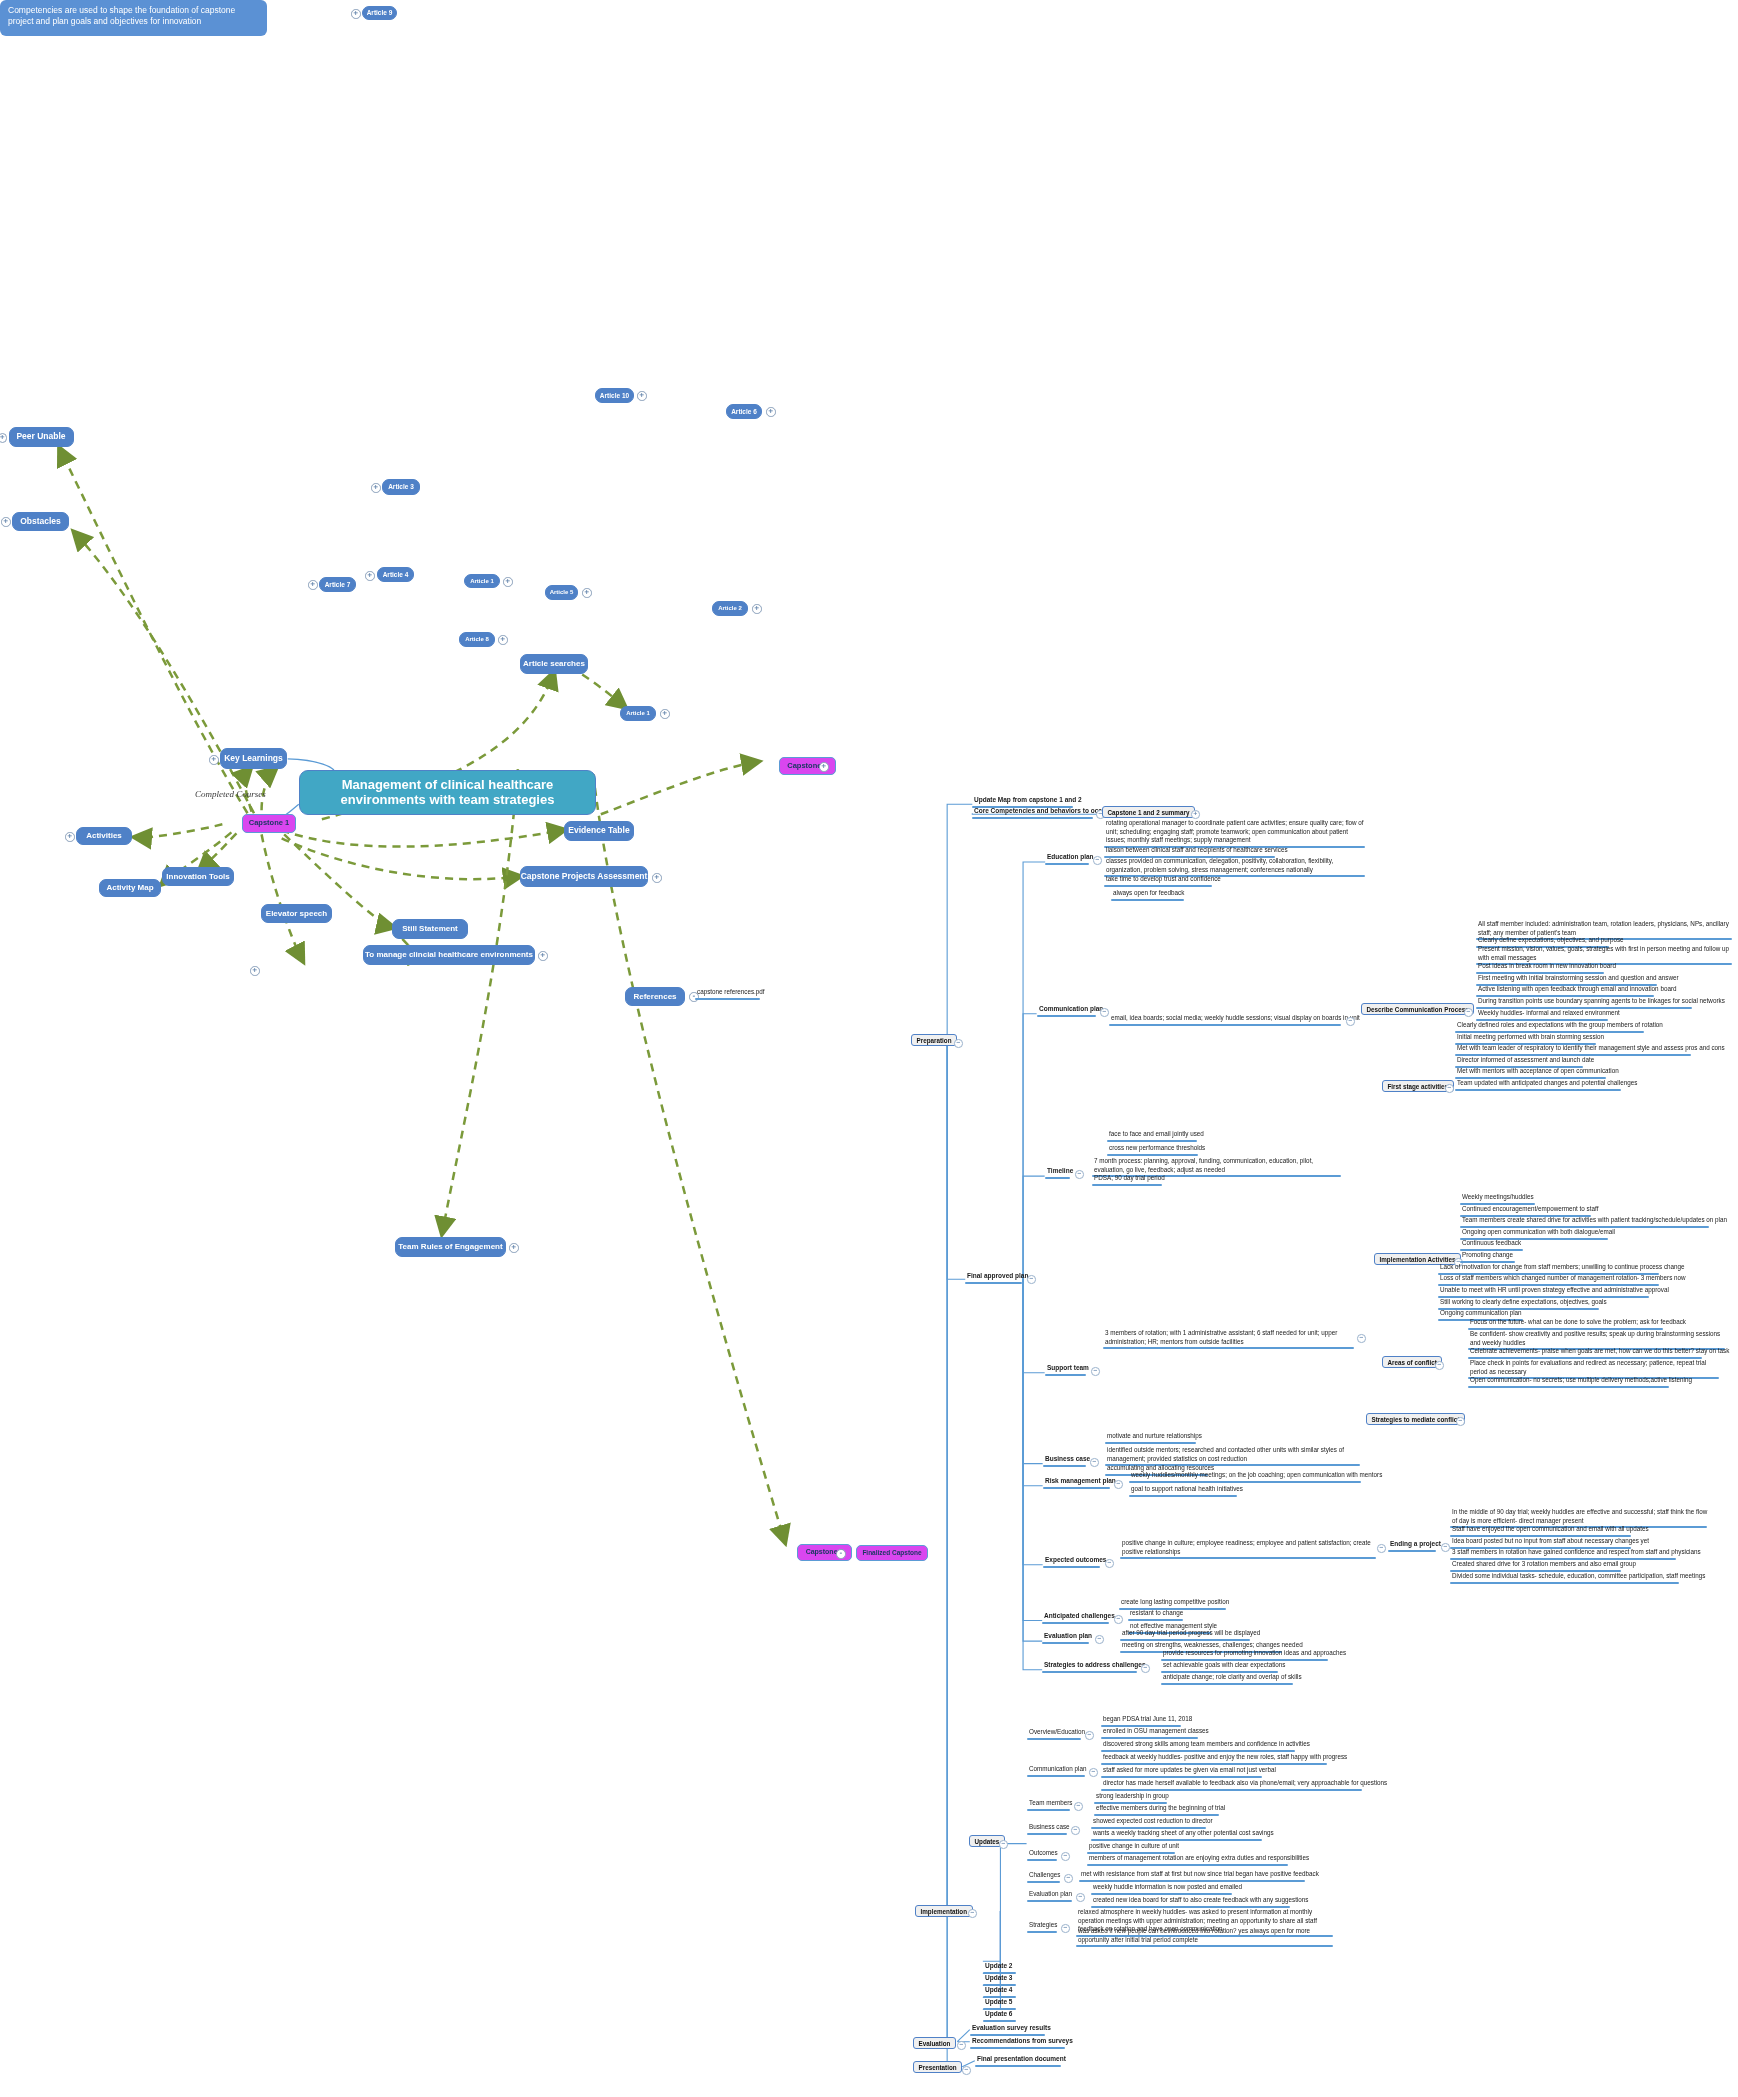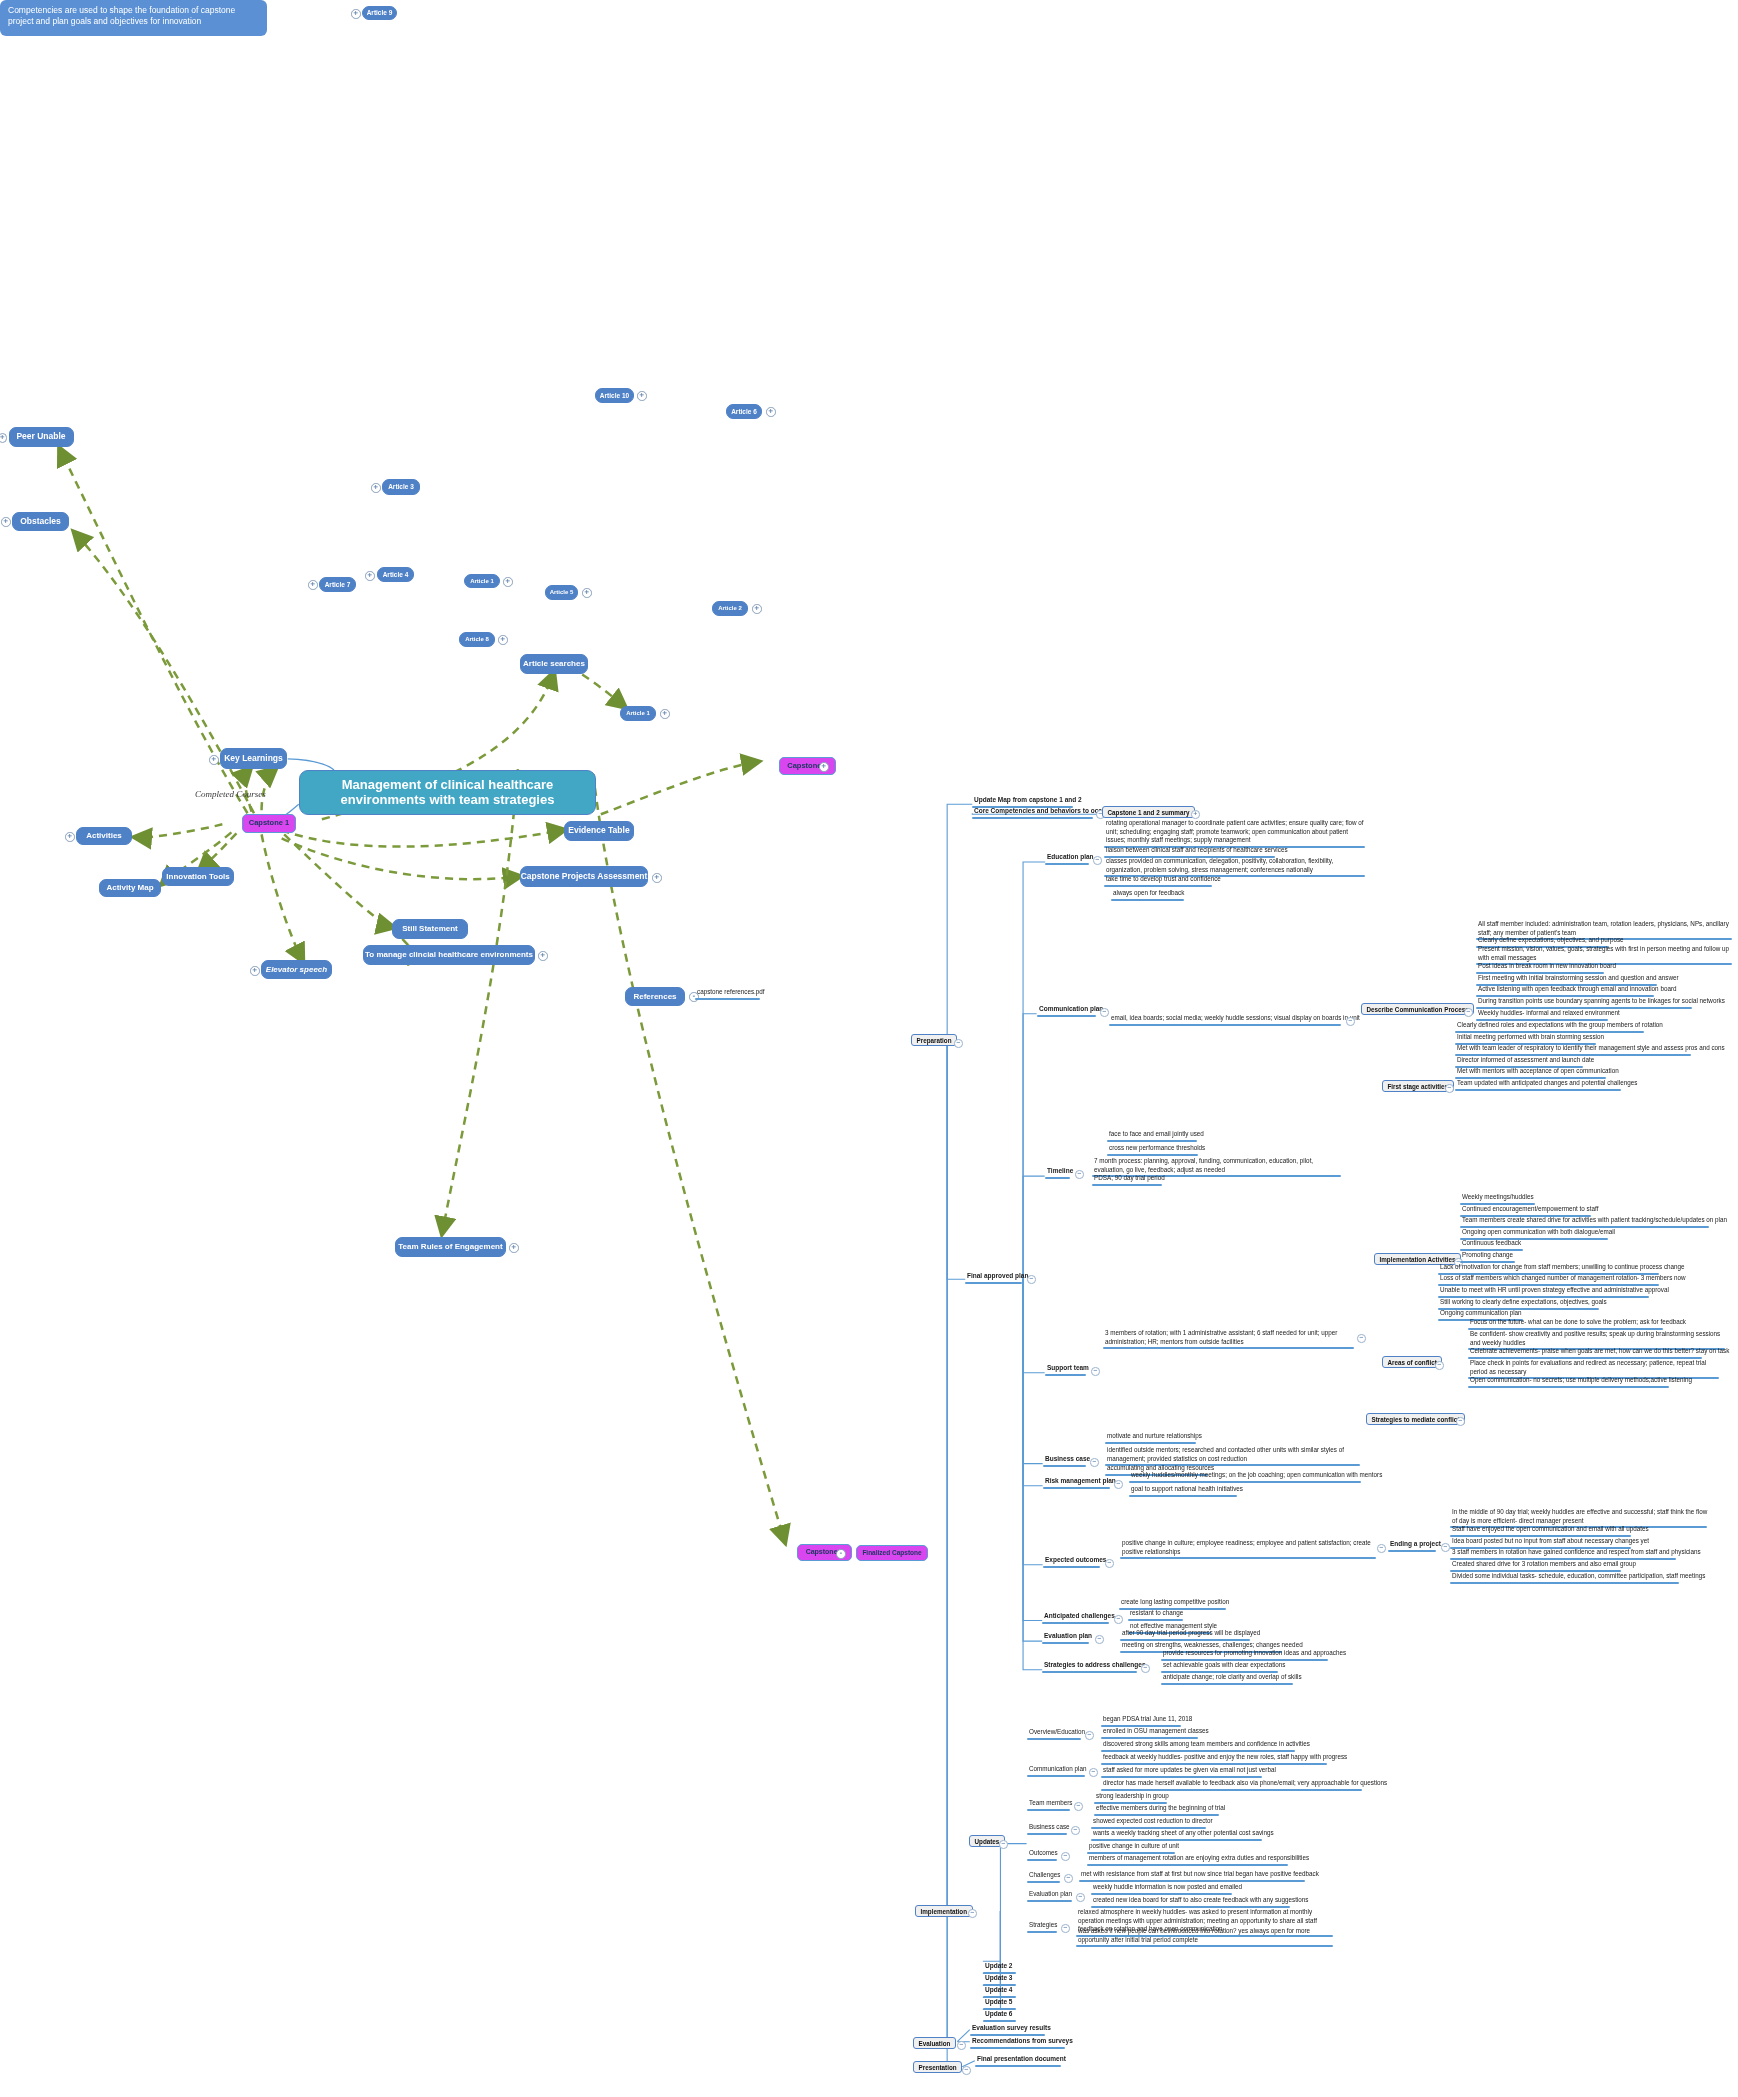--- a/index.html
+++ b/index.html
@@ -140,21 +140,21 @@
       <div class="cm-node cm-blue" style="left: 76px; top: 827px; width: 56px; height: 18px; font-size: 8px;">Activities</div>
       <div class="tgl" style="left: 65px; top: 832px;">+</div>
       <div class="cm-node cm-blue" style="left: 564px; top: 821px; width: 70px; height: 20px; font-size: 8.5px;">Evidence Table</div>
       <div class="cm-node cm-blue" style="left: 162px; top: 867px; width: 72px; height: 19px; font-size: 8px;">Innovation Tools</div>
       <div class="cm-node cm-blue" style="left: 99px; top: 879px; width: 62px; height: 18px; font-size: 8px;">Activity Map</div>
       <div class="cm-node cm-blue" style="left: 520px; top: 866px; width: 128px; height: 21px; font-size: 8.5px;">Capstone Projects Assessment</div>
       <div class="tgl" style="left: 652px; top: 873px;">+</div>
       <div class="cm-node cm-blue" style="left: 392px; top: 919px; width: 76px; height: 20px; font-size: 8px;">Still Statement</div>
       <div class="cm-node cm-blue" style="left: 363px; top: 945px; width: 172px; height: 20px; font-size: 8px;">To manage clincial healthcare environments</div>
       <div class="tgl" style="left: 538px; top: 951px;">+</div>
-      <div class="cm-node cm-blue" style="left: 261px; top: 960px; width: 71px; height: 19px; font-size: 8px; font-style: italic;">Elevator speech</div>
+      <div class="cm-node cm-blue" style="left: 261px; top: 904px; width: 71px; height: 19px; font-size: 8px;">Elevator speech</div>
       <div class="tgl" style="left: 250px; top: 966px;">+</div>
       <div class="cm-node cm-blue" style="left: 625px; top: 987px; width: 60px; height: 19px; font-size: 8px;">References</div>
       <div class="tgl" style="left: 689px; top: 992px;">-</div>
       <div class="cm-node cm-blue" style="left: 395px; top: 1237px; width: 111px; height: 20px; font-size: 8px;">Team Rules of Engagement</div>
       <div class="tgl" style="left: 509px; top: 1243px;">+</div>
       <div class="cm-node cm-light" style="left: 777px; top: 1544px; width: 55px; height: 17px; font-size: 7px;">Capstone 3</div>
       <div class="tgl" style="left: 836px; top: 1549px;">-</div>
       <div class="cm-node cm-light" style="left: 836px; top: 1545px; width: 72px; height: 16px; font-size: 6.5px;">Finalized Capstone</div>
     </div>
 

